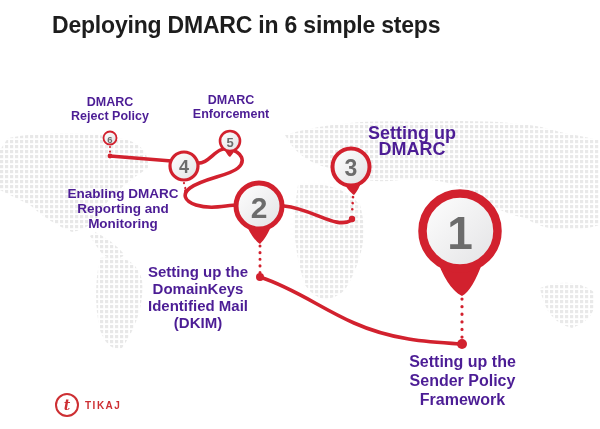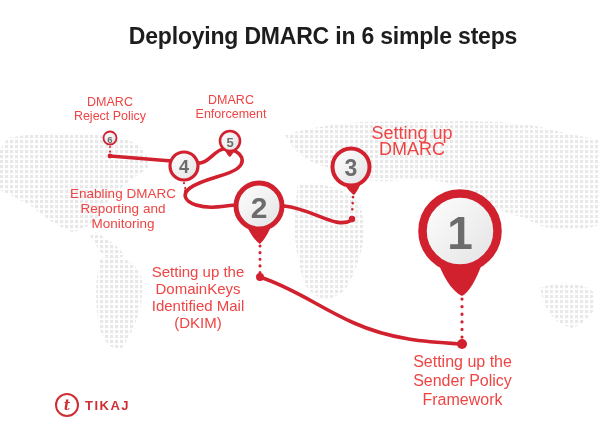--- a/index.html
+++ b/index.html
@@ -10,40 +10,40 @@
   .title{
     position:absolute;left:48px;top:8px;width:520px;
     font-size:23px;font-weight:800;color:#1d1d1d;letter-spacing:-0.2px;
   }
   .subtitle{
     position:absolute;left:48px;top:37px;width:540px;
     font-size:15px;color:#3c3c3c;line-height:1.33;white-space:pre-line;
   }
   .diagram-svg{position:absolute;left:0;top:0;}
   .step-label{
-    position:absolute;text-align:center;font-weight:400;color:#ef4444;
+    position:absolute;text-align:center;font-weight:700;color:#4c1d95;
     white-space:pre-line;
   }
   .lbl-1{left:380px;top:352px;width:165px;font-size:16px;line-height:19px;}
   .lbl-2{left:120px;top:263px;width:156px;font-size:15px;line-height:17px;}
   .lbl-3{left:354px;top:125px;width:116px;font-size:18px;line-height:16px;}
   .lbl-4{left:48px;top:186px;width:150px;font-size:13.5px;line-height:15px;}
   .lbl-5{left:172px;top:93px;width:118px;font-size:12.5px;line-height:14px;}
   .lbl-6{left:52px;top:95px;width:116px;font-size:12.5px;line-height:14px;}
   .logo{
     position:absolute;left:55px;top:393px;display:flex;align-items:center;gap:6px;
   }
   .logo-mark{
     width:20px;height:20px;border:2px solid #cd2f33;border-radius:50%;
     display:flex;align-items:center;justify-content:center;
     color:#cd2f33;font-family:"DejaVu Serif", serif;font-style:italic;
     font-weight:700;font-size:14px;line-height:1;
   }
   .logo-text{
-    color:#cd2f33;font-size:13px;font-weight:800;letter-spacing:1.5px;
+    color:#cd2f33;font-size:10px;font-weight:800;letter-spacing:1.5px;
   }
   .num{fill:#6c6c6c;font-weight:700;font-family:"Liberation Sans",sans-serif;}
 </style>
 </head>
 <body>
 
 <div class="stage">
 
   <svg class="diagram-svg" width="600" height="429" viewBox="0 0 600 429">
     <defs>
@@ -105,21 +105,21 @@
     <g text-anchor="middle">
       <text class="num" x="460" y="233" font-size="46" dominant-baseline="central">1</text>
       <text class="num" x="259" y="207" font-size="30" dominant-baseline="central">2</text>
       <text class="num" x="351" y="168" font-size="23" dominant-baseline="central">3</text>
       <text class="num" x="184" y="167" font-size="18" dominant-baseline="central">4</text>
       <text class="num" x="230" y="142" font-size="13" dominant-baseline="central">5</text>
       <text class="num" x="110" y="139" font-size="9.5" dominant-baseline="central">6</text>
     </g>
   </svg>
 
-  <h1 class="title" style="margin:15px;text-align:center;">Deploying DMARC in 6 simple steps</h1>
+  <h1 class="title" style="margin:4px;">Deploying DMARC in 6 simple steps</h1>
 
   <div class="step-label lbl-1">Setting up the
 Sender Policy
 Framework</div>
   <div class="step-label lbl-2">Setting up the
 DomainKeys
 Identified Mail
 (DKIM)</div>
   <div class="step-label lbl-3">Setting up
 DMARC</div>

